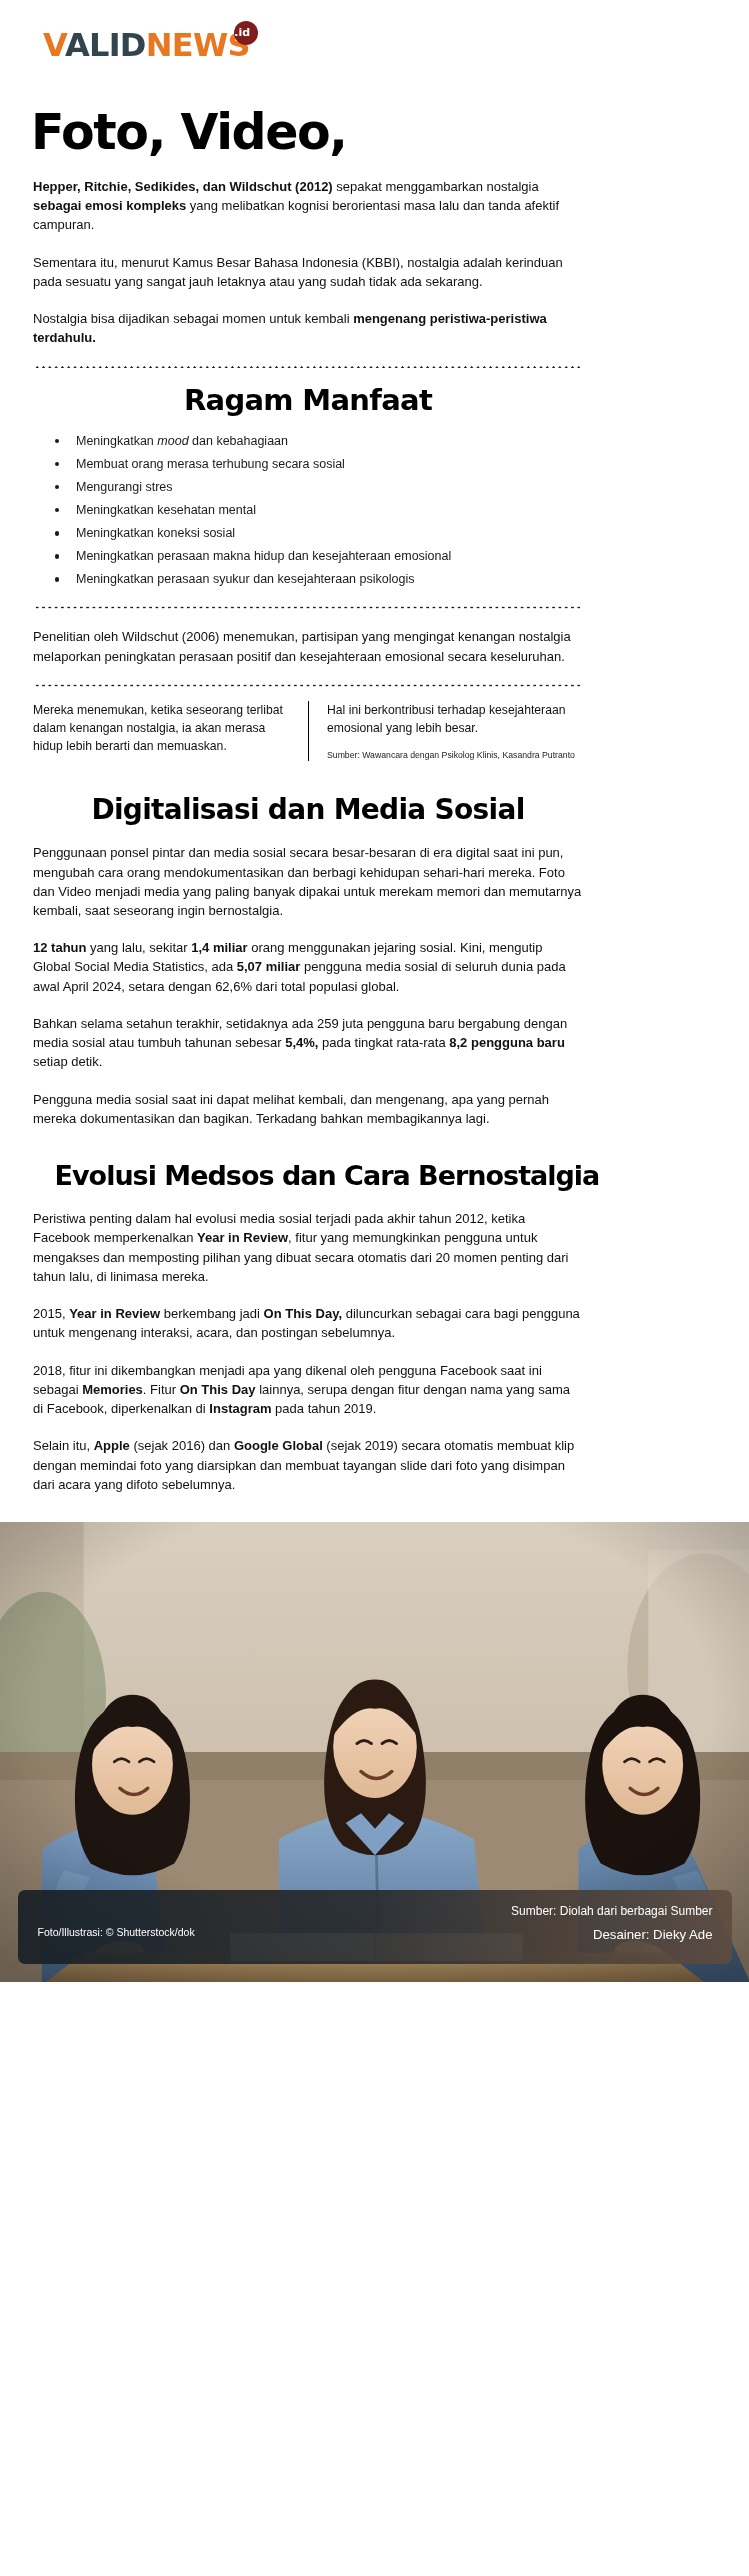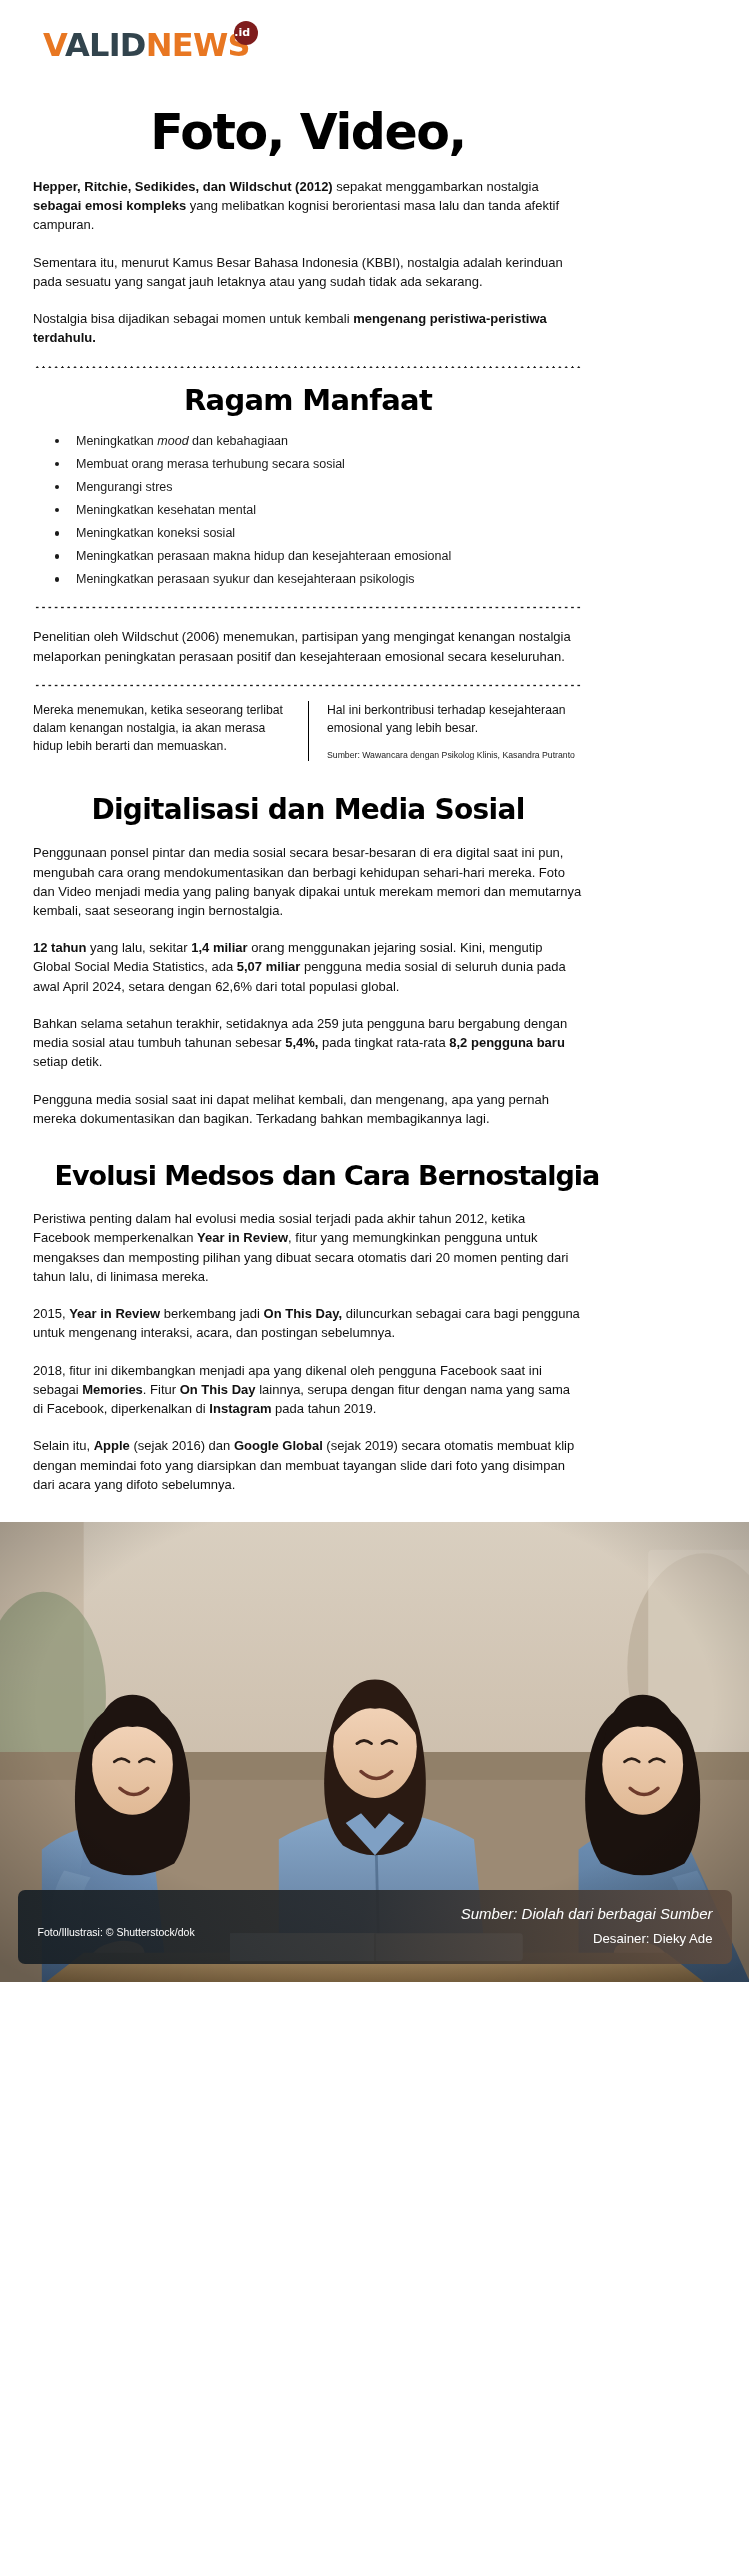--- a/index.html
+++ b/index.html
@@ -39,21 +39,20 @@
     background: #7f1d1d;
     color: #ffffff;
     font-size: 11px;
     font-weight: 700;
     line-height: 24px;
     font-family: "DejaVu Sans", sans-serif;
   }
 
   
   .title {
-    text-align: center;
     font-family: "DejaVu Sans", sans-serif;
     font-weight: 800;
     font-size: 49px;
     line-height: 1.06;
     letter-spacing: -1.4px;
     color: #000;
     margin: 46px 31px 0 31px;
   }
   .title .line { display: block; }
 
@@ -169,24 +168,23 @@
     color: #ffffff;
   }
   .footer-left {
     font-size: 10.5px;
     line-height: 1.3;
     margin-top: 22px;
     white-space: nowrap;
   }
   .footer-right { text-align: right; }
   .footer-source {
-    font-size: 15px;
+    font-size: 12px;
     line-height: 1.3;
     white-space: nowrap;
-    font-style: italic;
   }
   .footer-designer {
     font-size: 13.2px;
     line-height: 1.4;
     margin-top: 6.3px;
     white-space: nowrap;
   }
   .spacer-24 { height: 16.7px; }
 </style>
 </head>

